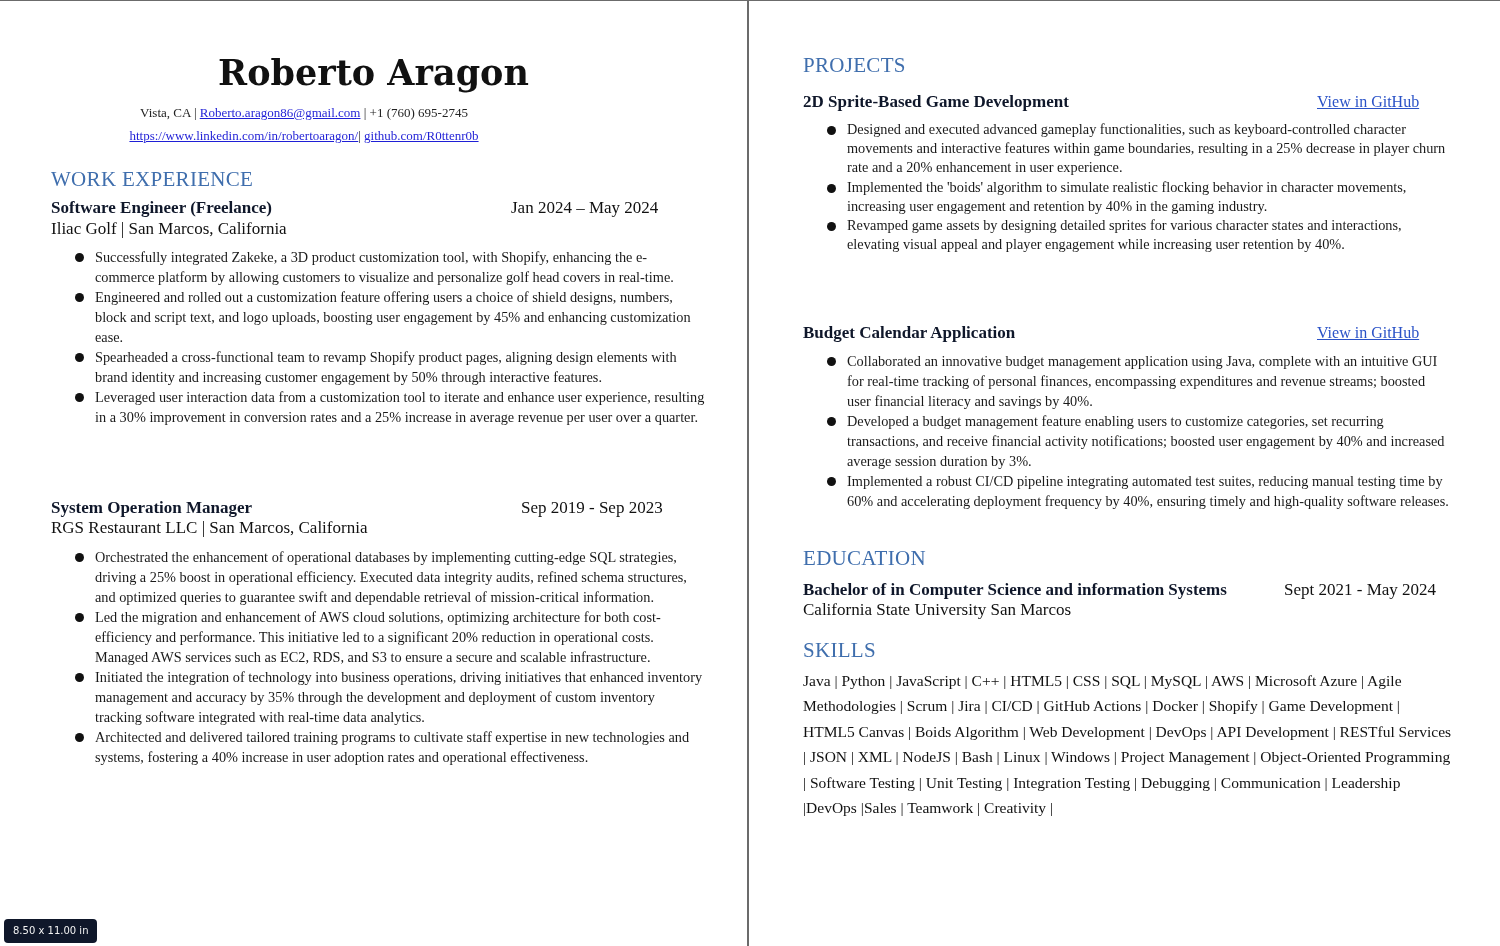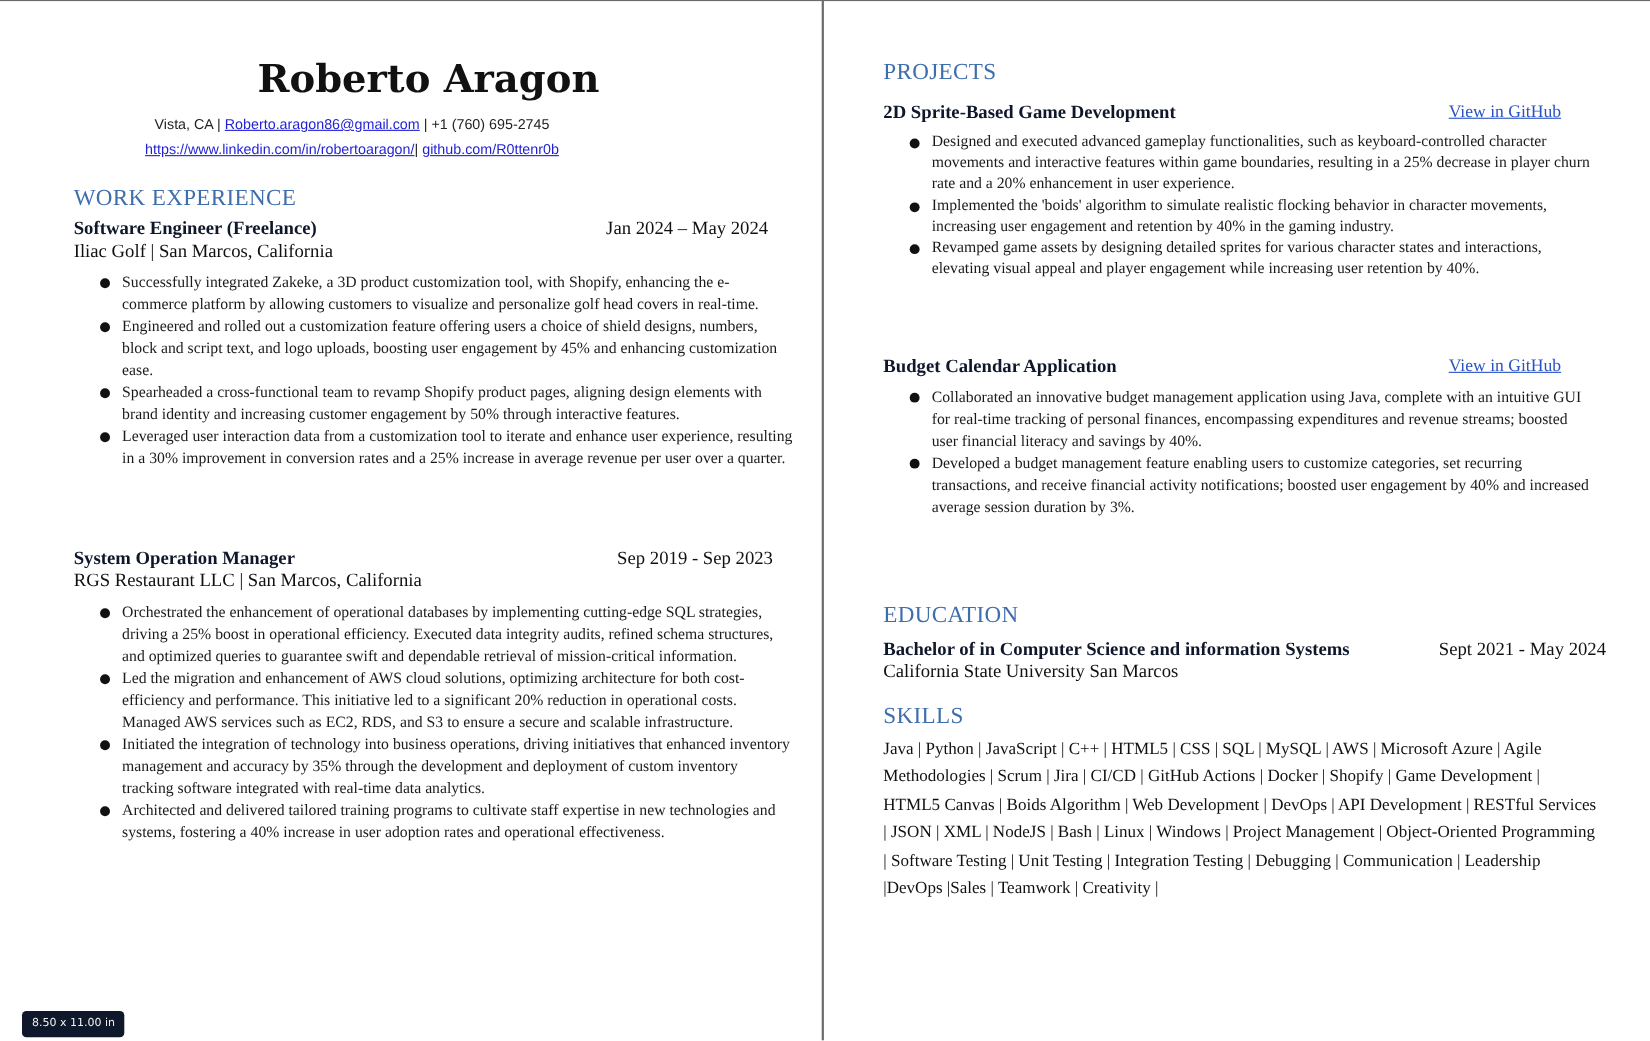--- a/index.html
+++ b/index.html
@@ -2,38 +2,38 @@
 <html><head>
 <meta charset="utf-8">
 <style>
   * { box-sizing: border-box; margin: 0; padding: 0; }
   html, body { width: 1500px; height: 946px; overflow: hidden; background: #ffffff; }
   body { position: relative; font-family: "DejaVu Serif", "Liberation Serif", serif; color: #111; }
   .topline { position: absolute; left: 0; top: 0; width: 1500px; height: 1px; background: #6b6b6b; }
   .divider { position: absolute; left: 747px; top: 0; width: 2px; height: 946px; background: #6b6b6b; }
 
   .page { position: absolute; top: 0; height: 946px; }
-  .page-left { left: 16px; width: 747px; }
+  .page-left { left: 0; width: 747px; }
   .page-right { left: 749px; width: 751px; }
 
   .name { position: absolute; left: 0; width: 747px; top: 52px; text-align: center;
           font-family: "DejaVu Serif", serif; font-weight: bold; font-size: 35px; letter-spacing: 0px; color: #111; }
   .contact { position: absolute; left: 0; width: 592px; text-align: center;
-             font-family: Liberation Sans, sans-serif; font-size: 13px; color: #222; padding-left: 16px; }
+             font-family: Liberation Serif, serif; font-size: 13px; color: #222; padding-left: 16px; }
   .contact-1 { top: 105px; }
   .contact-2 { top: 128px; }
   a, .link { color: #1a0dab; text-decoration: underline; }
   .contact a { color: #1f1fd6; }
 
   .section-title { position: absolute; font-family: "Liberation Serif", serif; font-size: 21px;
                    color: #3f6ead; letter-spacing: 0.3px; }
 
   .job-title, .proj-title, .edu-degree { position: absolute; font-family: "Liberation Serif", serif;
                    font-weight: bold; font-size: 17px; color: #0f172a; }
-  .job-date, .edu-date { position: absolute; font-family: "Liberation Serif", serif; font-size: 17px; color: #111; margin-left: 24px; }
+  .job-date, .edu-date { position: absolute; font-family: "Liberation Serif", serif; font-size: 17px; color: #111; }
   .job-company, .edu-school { position: absolute; font-family: "Liberation Serif", serif; font-size: 17px; color: #111; }
   .proj-link { position: absolute; font-family: "Liberation Serif", serif; font-size: 16px; color: #2a52c7; text-decoration: underline; }
 
   ul.bullets { position: absolute; list-style: none; font-family: "Liberation Serif", serif;
                font-size: 14.3px; line-height: 20px; color: #1a1a1a; }
   ul.bullets li { position: relative; padding-left: 0; }
   ul.bullets li::before { content: ""; position: absolute; left: -20px; top: 6px; width: 9px; height: 9px;
                           border-radius: 50%; background: #111; }
 
   .skills { position: absolute; left: 54px; top: 668px; width: 650px; font-family: "Liberation Serif", serif;
@@ -93,20 +93,21 @@
     <li>Designed and executed advanced gameplay functionalities, such as keyboard-controlled character movements and interactive features within game boundaries, resulting in a 25% decrease in player churn rate and a 20% enhancement in user experience.</li>
     <li>Implemented the 'boids' algorithm to simulate realistic flocking behavior in character movements, increasing user engagement and retention by 40% in the gaming industry.</li>
     <li>Revamped game assets by designing detailed sprites for various character states and interactions, elevating visual appeal and player engagement while increasing user retention by 40%.</li>
   </ul>
 
   <div class="proj-title" style="left:54px; top:323px;">Budget Calendar Application</div>
   <a class="proj-link" style="left:568px; top:324px;">View in GitHub</a>
   <ul class="bullets" style="left:98px; top:351px; width:605px;">
     <li>Collaborated an innovative budget management application using Java, complete with an intuitive GUI for real-time tracking of personal finances, encompassing expenditures and revenue streams; boosted user financial literacy and savings by 40%.</li>
     <li>Developed a budget management feature enabling users to customize categories, set recurring transactions, and receive financial activity notifications; boosted user engagement by 40% and increased average session duration by 3%.</li>
+    <li>Implemented a robust CI/CD pipeline integrating automated test suites, reducing manual testing time by 60% and accelerating deployment frequency by 40%, ensuring timely and high-quality software releases.</li>
   </ul>
 
   <div class="section-title" style="left:54px; top:546px;">EDUCATION</div>
   <div class="edu-degree" style="left:54px; top:580px;">Bachelor of in Computer Science and information Systems</div>
   <div class="edu-date" style="left:535px; top:580px;">Sept 2021 - May 2024</div>
   <div class="edu-school" style="left:54px; top:600px;">California State University San Marcos</div>
 
   <div class="section-title" style="left:54px; top:638px;">SKILLS</div>
   <div class="skills">Java | Python | JavaScript | C++ | HTML5 | CSS | SQL | MySQL | AWS | Microsoft Azure | Agile Methodologies | Scrum | Jira | CI/CD | GitHub Actions | Docker | Shopify | Game Development | HTML5 Canvas | Boids Algorithm | Web Development | DevOps | API Development | RESTful Services | JSON | XML | NodeJS | Bash | Linux | Windows | Project Management | Object-Oriented Programming | Software Testing | Unit Testing | Integration Testing | Debugging | Communication | Leadership |DevOps |Sales | Teamwork | Creativity |</div>
 </div>

